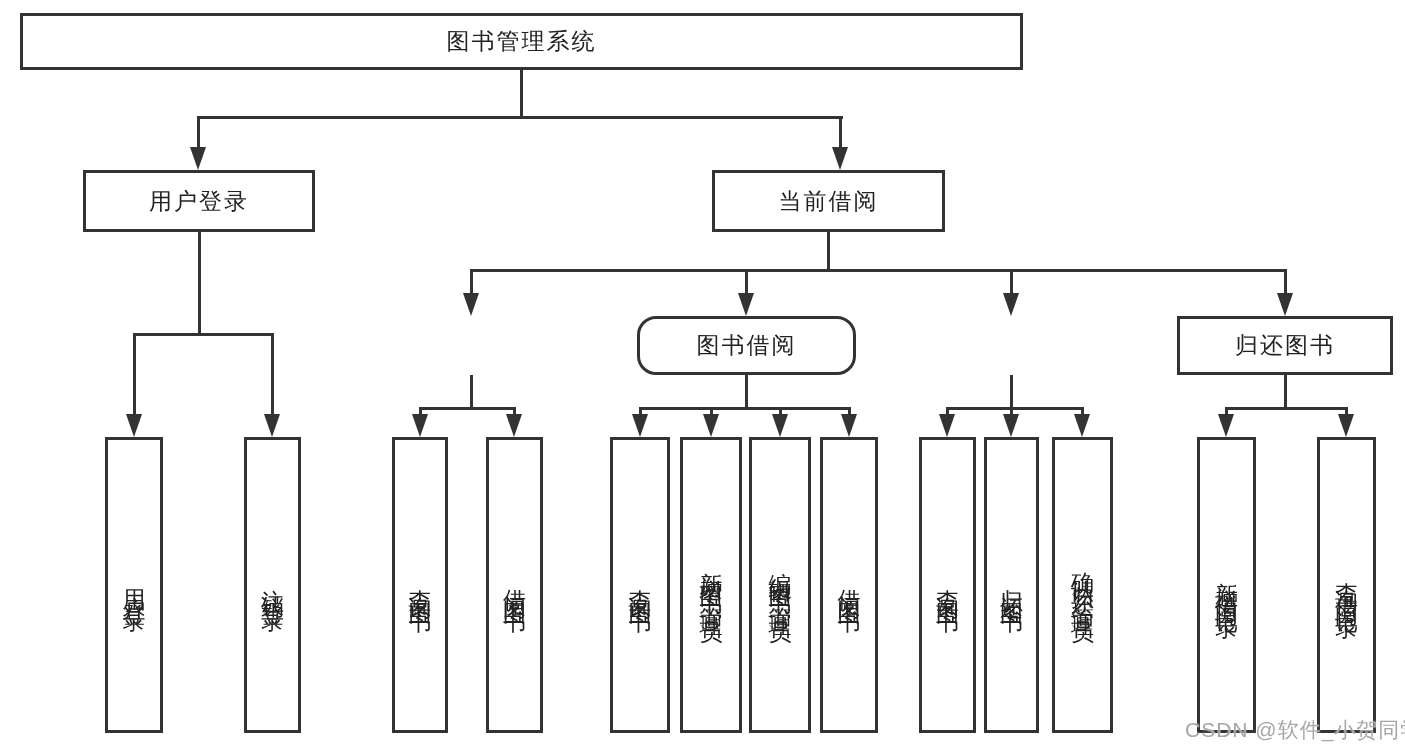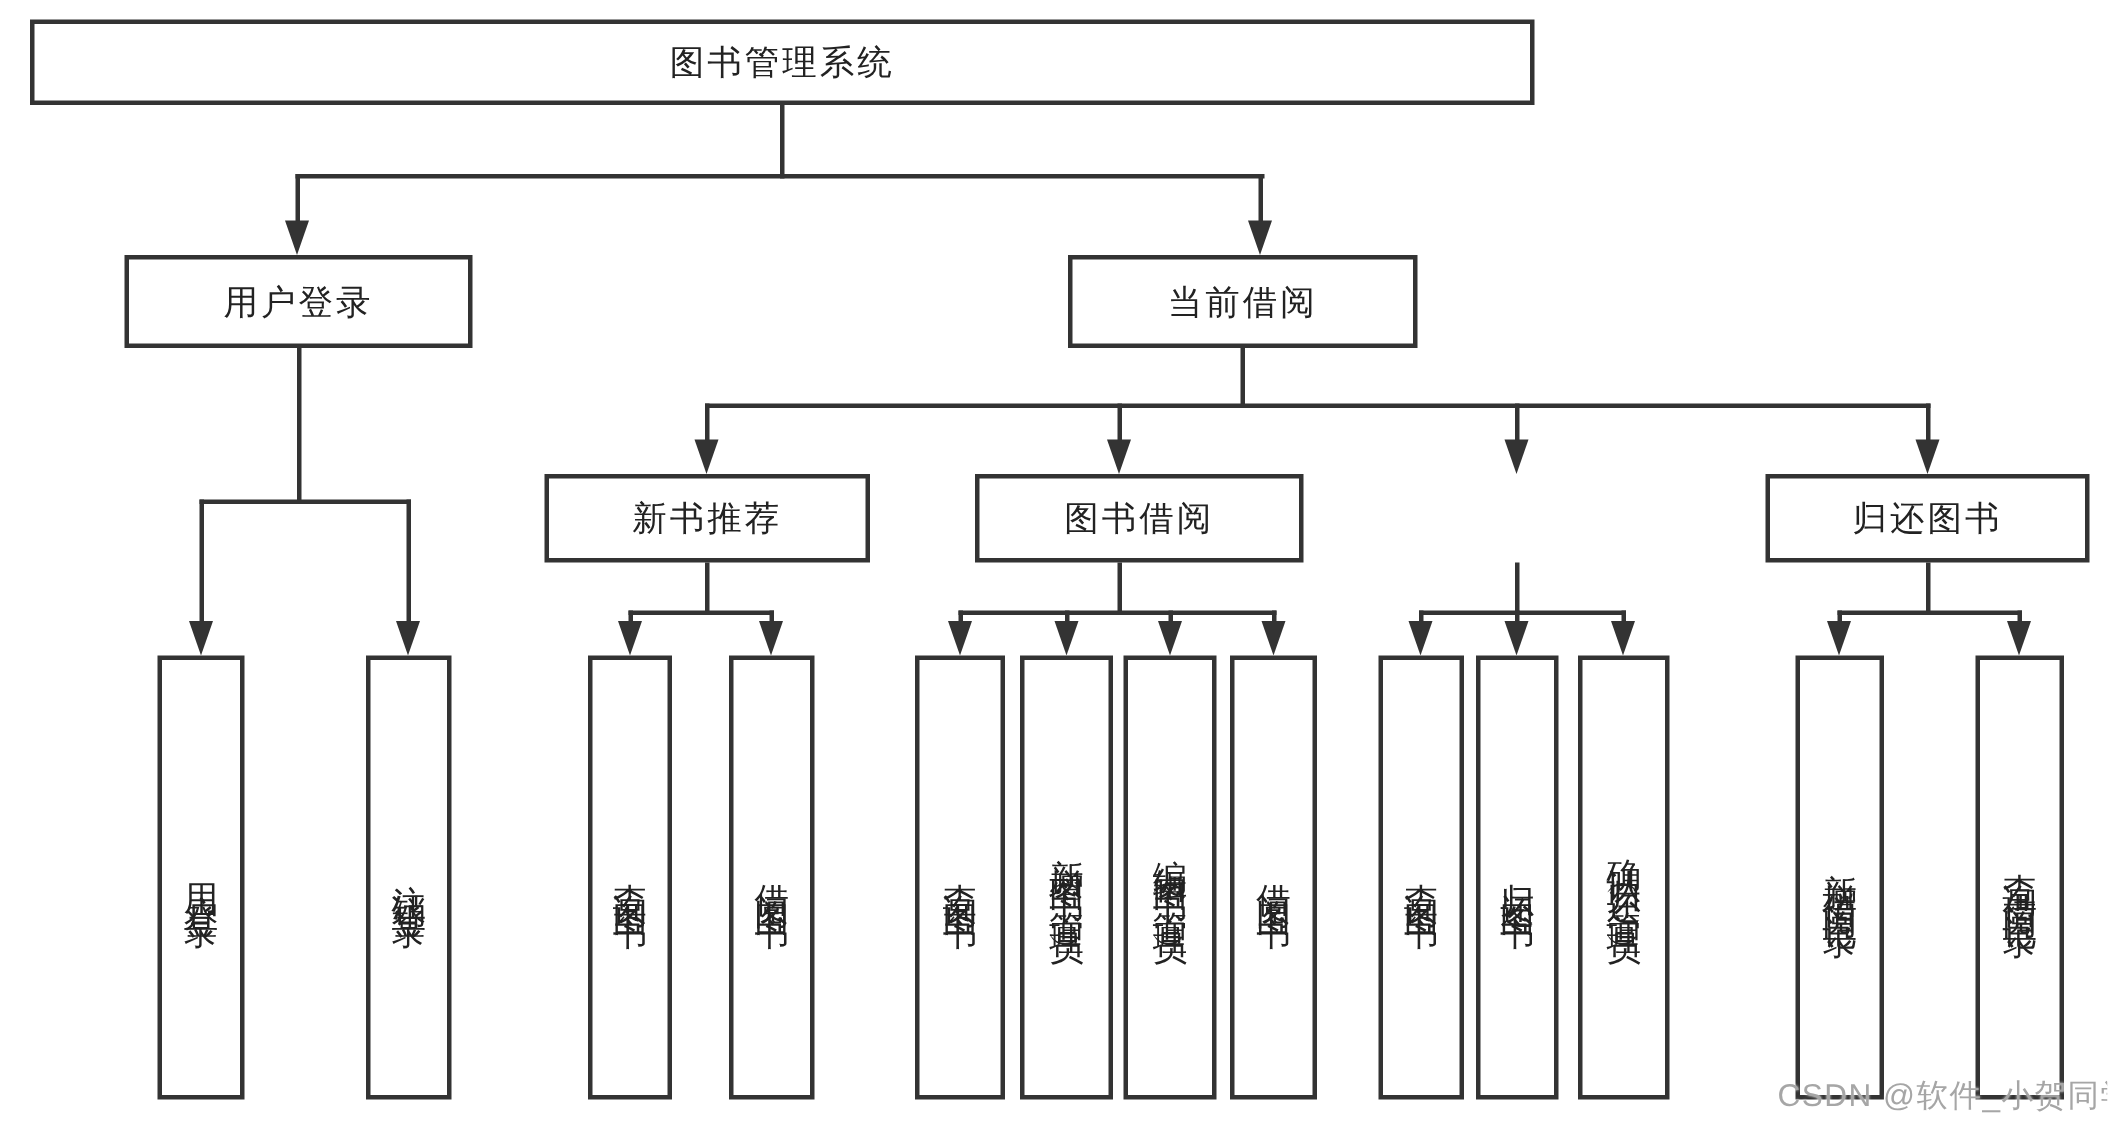--- a/index.html
+++ b/index.html
@@ -58,22 +58,21 @@
   <div class="line" style="left:470px;top:269px;width:817px;height:3px;"></div>
   <div class="line" style="left:470px;top:269px;width:3px;height:27px;"></div>
   <div class="line" style="left:745px;top:269px;width:3px;height:27px;"></div>
   <div class="line" style="left:1010px;top:269px;width:3px;height:27px;"></div>
   <div class="line" style="left:1284px;top:269px;width:3px;height:27px;"></div>
   <div class="arrow" style="left:463px;top:293px;"></div>
   <div class="arrow" style="left:738px;top:293px;"></div>
   <div class="arrow" style="left:1003px;top:293px;"></div>
   <div class="arrow" style="left:1277px;top:293px;"></div>
 
-  <div class="node" style="left:363px;top:316px;width:217px;height:59px;">新书推荐</div>
-  <div class="node" style="left:650px;top:316px;width:219px;height:59px;">图书借阅</div>
+  <div class="node" style="left:637px;top:316px;width:219px;height:59px;border-radius:19px;">图书借阅</div>
   <div class="node" style="left:1177px;top:316px;width:216px;height:59px;">归还图书</div>
 
   <div class="line" style="left:470px;top:375px;width:3px;height:35px;"></div>
   <div class="line" style="left:419px;top:407px;width:97px;height:3px;"></div>
   <div class="line" style="left:419px;top:407px;width:3px;height:11px;"></div>
   <div class="line" style="left:513px;top:407px;width:3px;height:11px;"></div>
   <div class="arrow" style="left:412px;top:414px;"></div>
   <div class="arrow" style="left:506px;top:414px;"></div>
 
   <div class="line" style="left:745px;top:375px;width:3px;height:35px;"></div>

